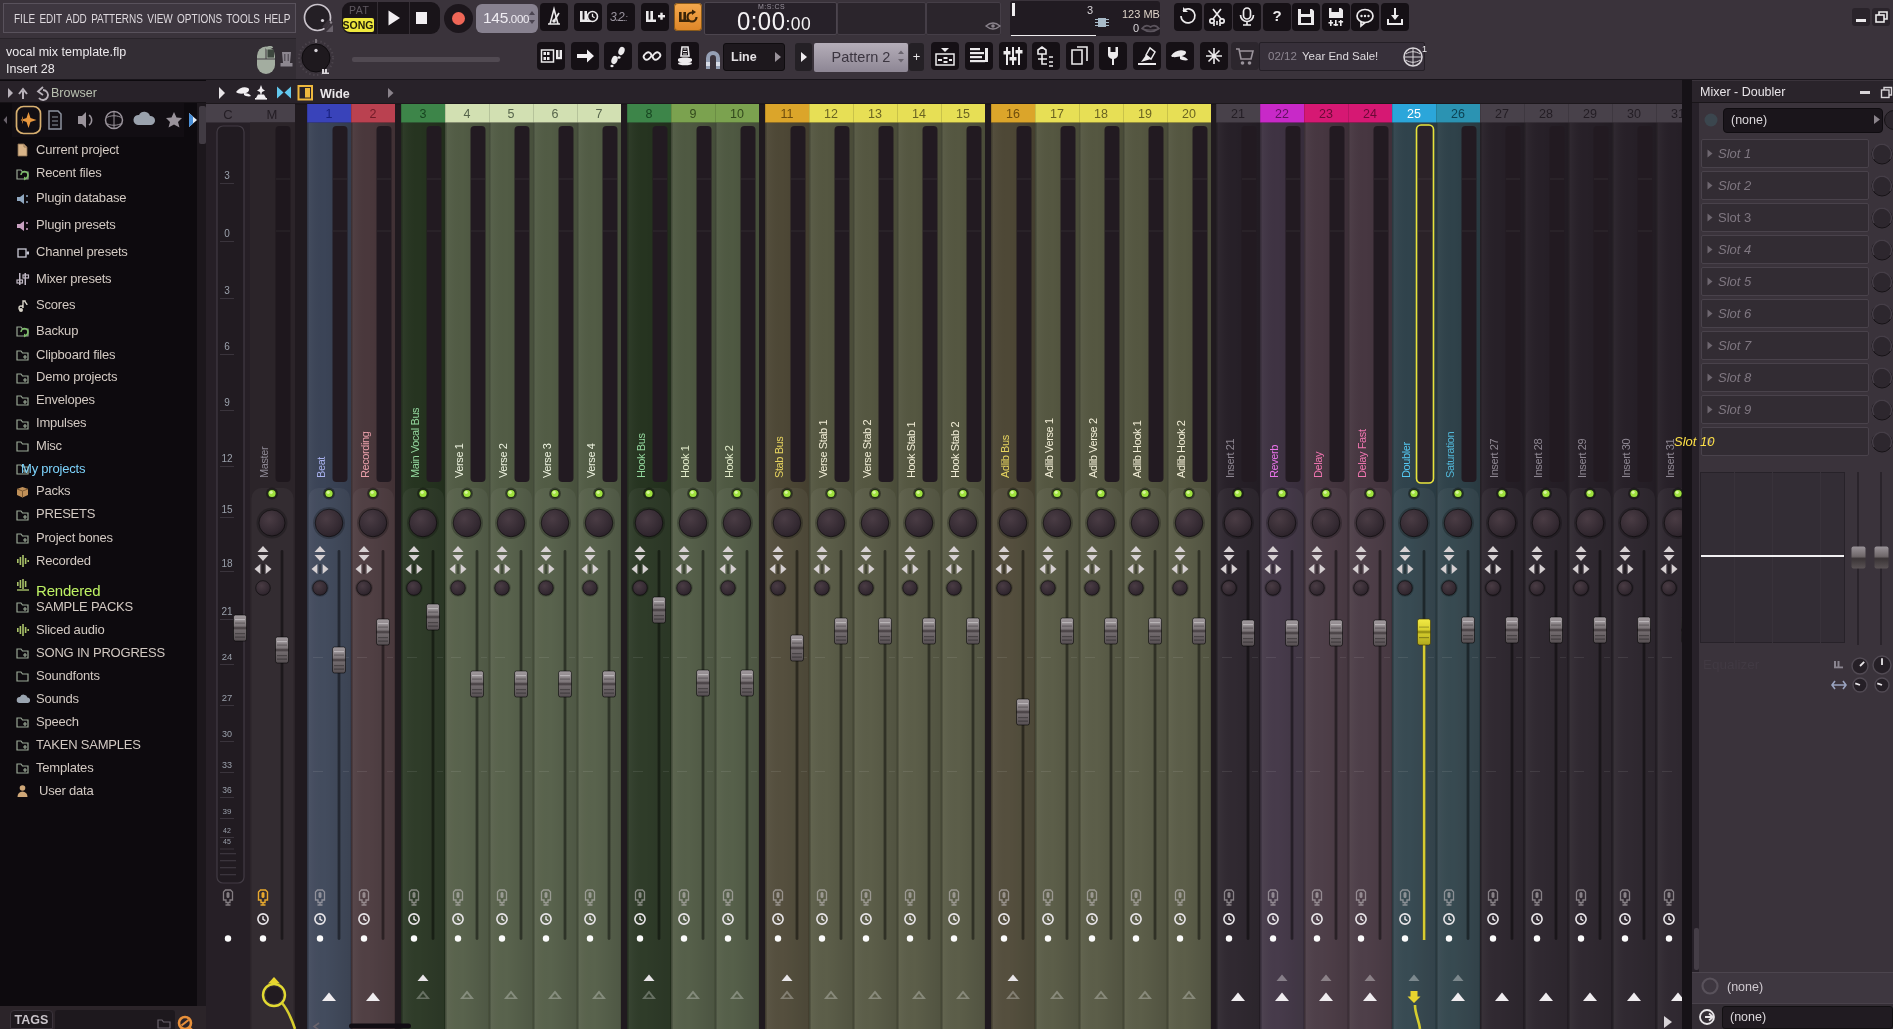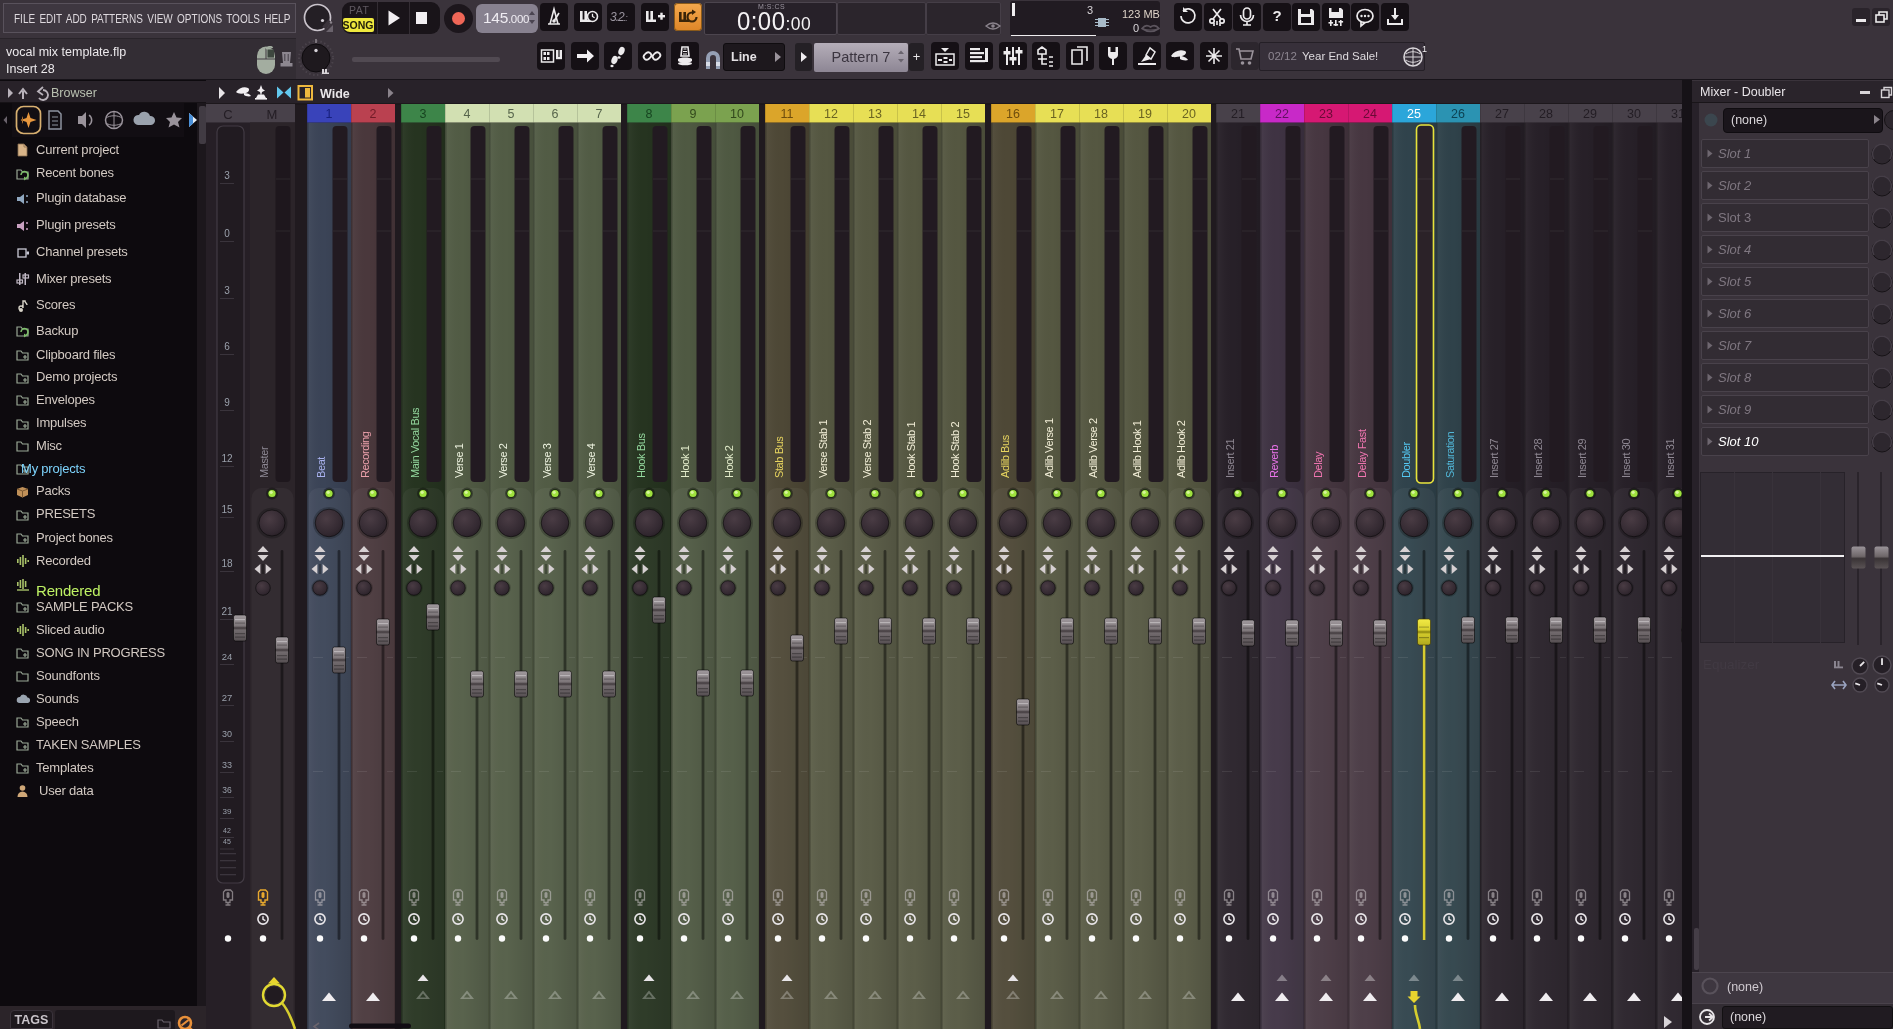--- a/index.html
+++ b/index.html
@@ -252,21 +252,21 @@
 <div style="position:absolute;left:723px;top:43px;width:62px;height:28px;background:#1d181d;border-radius:3px;border:1px solid #0f0c0f"></div>
 <div style="position:absolute;left:731px;top:50px;font-size:12.5px;font-weight:bold;color:#e4e1e4">Line</div>
 <svg style="position:absolute;left:773px;top:51px" width="10" height="12">
     <path d="M2,1 L2,11 L8,6 Z" fill="#9a939b"></path>
   </svg>
 <div style="position:absolute;left:795px;top:43px;width:17px;height:28px;background:#242025;border-radius:3px"></div>
 <svg style="position:absolute;left:795px;top:51px" width="17" height="12">
     <path d="M6,1 L6,11 L12,6 Z" fill="#f0edf0"></path>
   </svg>
 <div style="position:absolute;left:814px;top:42.5px;width:94px;height:29px;background:linear-gradient(#b5aeb9,#8d8694);border-radius:2px"></div>
-<div style="position:absolute;left:814px;top:42.5px;width:94px;height:29px;text-align:center;font-size:14.5px;line-height:29px;color:#3b3540">Pattern 7</div>
+<div style="position:absolute;left:814px;top:42.5px;width:94px;height:29px;text-align:center;font-size:14.5px;line-height:29px;color:#3b3540">Pattern 2</div>
 <svg style="position:absolute;left:896px;top:48px" width="10" height="18">
     <path d="M2,6 L8,6 L5,2.5 Z" fill="#6a646e"></path>
     <path d="M2,11 L8,11 L5,14.5 Z" fill="#6a646e"></path>
   </svg>
 <div style="position:absolute;left:909px;top:43px;width:15px;height:28px;background:#242025;border-radius:3px;color:#e8e5e8;font-size:13px;text-align:center;line-height:27px">+</div>
 <div style="position:absolute;left:931px;top:42px;width:28px;height:28px;background:#151015;border-radius:4px"></div>
 <svg style="position:absolute;left:931px;top:42px" width="28" height="28">
     <path d="M10,6 L18,6 L14,10 Z" fill="#eceaec"></path>
     <g fill="#eceaec">
       <rect x="5" y="12" width="18" height="11" fill="none" stroke="#eceaec" stroke-width="1.5"></rect>
@@ -389,21 +389,21 @@
 <svg style="position:absolute;left:16px;top:143.0px" width="14" height="14" viewBox="0 0 14 14">
     <path d="M2,1 L8,1 L11,4 L11,13 L2,13 Z" fill="#d8b488" stroke="#8a7050" stroke-width="0.8"></path>
     <path d="M8,1 L8,4 L11,4" fill="none" stroke="#8a7050" stroke-width="0.8"></path>
   </svg>
 <div style="position:absolute;left:36px;top:141.5px;font-size:13px;letter-spacing:-0.2px;color:#d2c9c2">Current project</div>
 <svg style="position:absolute;left:16px;top:166.5px" width="14" height="14" viewBox="0 0 14 14">
     <path d="M1,3 L5,3 L6.5,5 L12,5 L12,12 L1,12 Z" fill="none" stroke="#9aa896" stroke-width="1.2"></path>
     <path d="M5,8 A3.5,3.5 0 1 1 8,11.5" stroke="#7ec06a" stroke-width="1.5" fill="none"></path>
     <path d="M8,13.5 L10.5,11.5 L8,9.5" fill="#7ec06a"></path>
   </svg>
-<div style="position:absolute;left:36px;top:165.0px;font-size:13px;letter-spacing:-0.2px;color:#d2c9c2">Recent bones</div>
+<div style="position:absolute;left:36px;top:165.0px;font-size:13px;letter-spacing:-0.2px;color:#d2c9c2">Recent files</div>
 <svg style="position:absolute;left:16px;top:191.5px" width="14" height="14" viewBox="0 0 14 14">
     <path d="M1,5 L4,5 L8,2 L8,12 L4,9 L1,9 Z" fill="#90a8c0"></path>
     <circle cx="11" cy="4" r="1" fill="#90a8c0"></circle>
     <circle cx="11" cy="10" r="1" fill="#90a8c0"></circle>
   </svg>
 <div style="position:absolute;left:36px;top:190.0px;font-size:13px;letter-spacing:-0.2px;color:#d2c9c2">Plugin database</div>
 <svg style="position:absolute;left:16px;top:218.5px" width="14" height="14" viewBox="0 0 14 14">
     <path d="M1,5 L4,5 L8,2 L8,12 L4,9 L1,9 Z" fill="#c8a0c0"></path>
     <circle cx="11" cy="4" r="1" fill="#c8a0c0"></circle>
     <circle cx="11" cy="10" r="1" fill="#c8a0c0"></circle>
@@ -1464,21 +1464,21 @@
   </svg>
 <div style="position:absolute;left:1718px;top:402px;font-size:13px;font-style:italic;color:#7f7781">Slot 9</div>
 <svg style="position:absolute;left:1871px;top:399px" width="22" height="22">
     <circle cx="11" cy="11" r="10" fill="#2d272e" stroke="#171317" stroke-width="1"></circle>
     <path d="M3,16 A10,10 0 0 1 11,1 A10,10 0 0 1 19,16" fill="none" stroke="#453e47" stroke-width="1.4"></path>
   </svg>
 <div style="position:absolute;left:1701px;top:427px;width:168px;height:29px;background:#322c33;border:1px solid #49424b;border-radius:2px"></div>
 <svg style="position:absolute;left:1706px;top:436px" width="8" height="11">
     <path d="M1.5,1.5 L1.5,9.5 L6.5,5.5 Z" fill="#6e6770"></path>
   </svg>
-<div style="position:absolute;left:1718px;top:434px;font-size:13px;font-style:italic;color:#ffffff">Slot 10</div>
+<div style="position:absolute;left:1674px;top:434px;font-size:13px;font-style:italic;color:#fde047">Slot 10</div>
 <svg style="position:absolute;left:1871px;top:431px" width="22" height="22">
     <circle cx="11" cy="11" r="10" fill="#2d272e" stroke="#171317" stroke-width="1"></circle>
     <path d="M3,16 A10,10 0 0 1 11,1 A10,10 0 0 1 19,16" fill="none" stroke="#453e47" stroke-width="1.4"></path>
   </svg>
 <div style="position:absolute;left:1700px;top:472px;width:145px;height:171px;background:#332d35;border:1px solid #272229"></div>
 <div style="position:absolute;left:1734px;top:472px;width:1px;height:171px;background:#38323a"></div>
 <div style="position:absolute;left:1772px;top:472px;width:1px;height:171px;background:#38323a"></div>
 <div style="position:absolute;left:1820px;top:472px;width:1px;height:171px;background:#38323a"></div>
 <div style="position:absolute;left:1701px;top:554.5px;width:143px;height:2.6px;background:#f2f0f2"></div>
 <div style="position:absolute;left:1857px;top:472px;width:2.4px;height:173px;background:#2a242b"></div>

